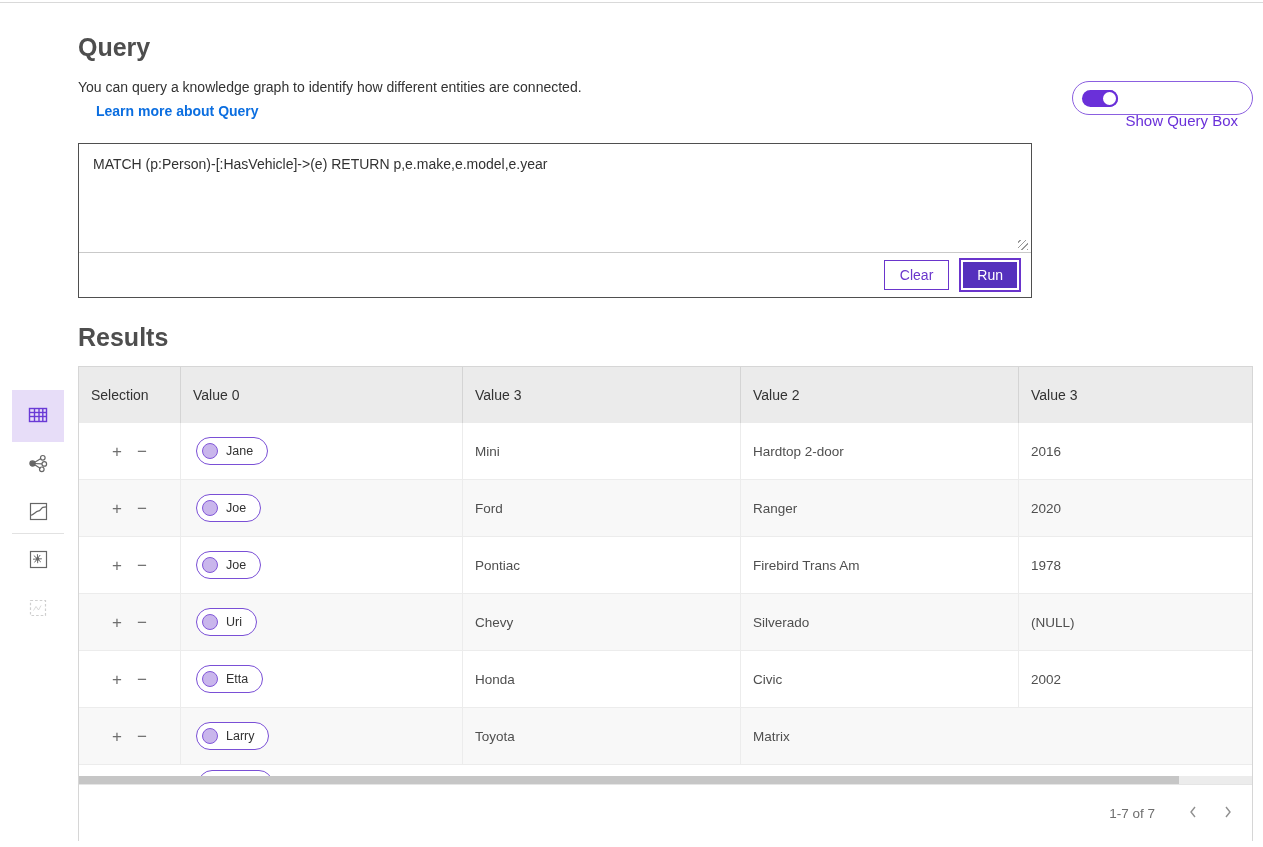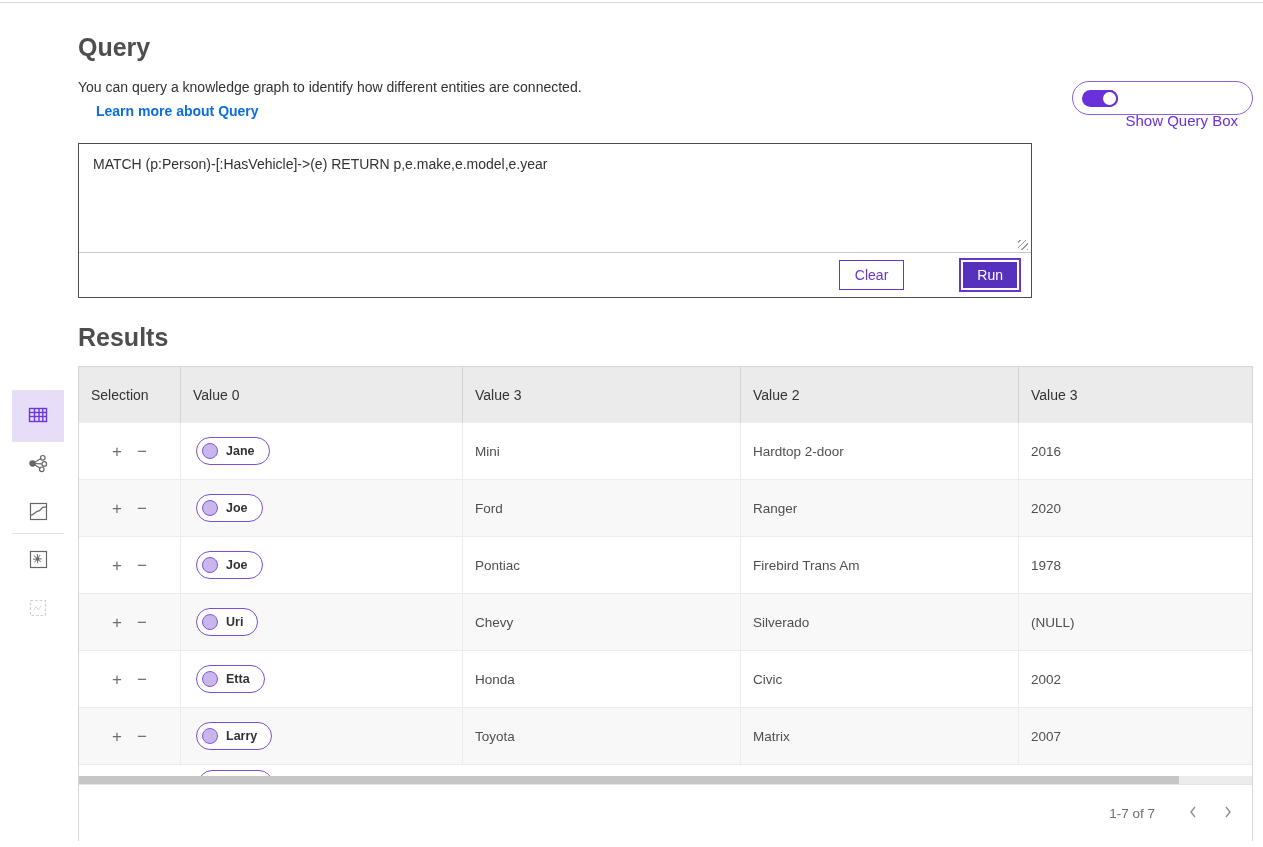--- a/index.html
+++ b/index.html
@@ -35,21 +35,21 @@
   .query-text { display:block; width:100%; height:108px; border:none; outline:none; resize:none;
     padding:12px 14px; font-family:"Liberation Sans", sans-serif; font-size:14px; color:#323232; }
   .grip { position:absolute; right:3px; top:96px; width:10px; height:10px;
     background:repeating-linear-gradient(-45deg, #9a9a9a 0 1px, transparent 1px 4px); }
   .query-footer { position:absolute; left:0; top:108px; width:100%; height:45px;
     border-top:1px solid #c9c9c9; display:flex; align-items:center; justify-content:flex-end;
     gap:12px; padding-right:12px; }
   .btn-clear { background:#fff; border:1px solid #6a35cc; color:#6a35cc; font-size:14px;
     padding:6px 15px; cursor:pointer; font-family:"Liberation Sans", sans-serif; }
   .btn-run { background:#5531bd; border:2px solid #fff; outline:2px solid #6a35cc; color:#fff;
-    font-size:14px; padding:5px 14px; cursor:pointer; font-family:"Liberation Sans", sans-serif;margin-left:45px; }
+    font-size:14px; padding:5px 14px; cursor:pointer; font-family:"Liberation Sans", sans-serif; }
 
   
   .results-title { top:323px; }
   .table-wrap { position:absolute; left:78px; top:366px; width:1175px; height:475px;
     border:1px solid #d6d6d6; background:#fff; }
   .thead { display:flex; height:56px; background:#ebebeb; }
   .th { display:flex; align-items:center; font-size:14px; color:#333;
     border-right:1px solid #d4d4d4; padding-left:12px; }
   .th:last-child { border-right:none; }
   .c1 { width:102px; }
@@ -57,21 +57,21 @@
   .c3 { width:278px; }
   .c4 { width:278px; }
   .c5 { width:233px; }
   .tbody { height:353px; overflow:hidden; }
   .tr { display:flex; height:57px; border-bottom:1px solid #ececec; background:#fff; }
   .tr.alt { background:#f8f8f8; }
   .td { display:flex; align-items:center; font-size:13.5px; color:#4f4f4f;
     border-right:1px solid #ececec; padding-left:12px; }
   .td:last-child { border-right:none; }
   .td.c1 { padding-left:33px; gap:15px; }
-  .td.c2 { padding-left:15px;font-weight:bold; }
+  .td.c2 { padding-left:15px; }
   .rowbtn { background:none; border:none; font-size:17px; color:#6e6e6e; cursor:pointer;
     font-family:"Liberation Sans", sans-serif; padding:0; line-height:1; }
   .entity-pill { display:inline-flex; align-items:center; gap:8px; height:28px;
     padding:0 14px 0 5px; border:1.5px solid #7a4fd6; border-radius:15px; background:#fff; cursor:pointer; }
   .entity-dot { width:16px; height:16px; border-radius:50%; background:#c9b6ec; border:1.5px solid #8257d9; }
   .entity-label { font-size:12.5px; color:#323232; }
   .tr.partial { height:11px; border-bottom:none; overflow:hidden; }
   .tr.partial .td { border-right:none; align-items:flex-start; }
   .partial-pill { margin-left:2px; margin-top:5px; width:75px; height:28px;
     border:1.5px solid #7a4fd6; border-radius:15px; background:#fff; }
@@ -265,21 +265,20 @@
         <button class="rowbtn">−</button>
       </div>
       <div class="td c2">
         <span class="entity-pill">
           <span class="entity-dot"></span>
           <span class="entity-label">Larry</span>
         </span>
       </div>
       <div class="td c3">Toyota</div>
       <div class="td c4">Matrix</div>
-      <div class="td c5">2007</div>
     </div>
 
     <div class="tr partial">
       <div class="td c1"></div>
       <div class="td c2">
         <span class="partial-pill"></span>
       </div>
       <div class="td c3"></div>
       <div class="td c4"></div>
       <div class="td c5"></div>

